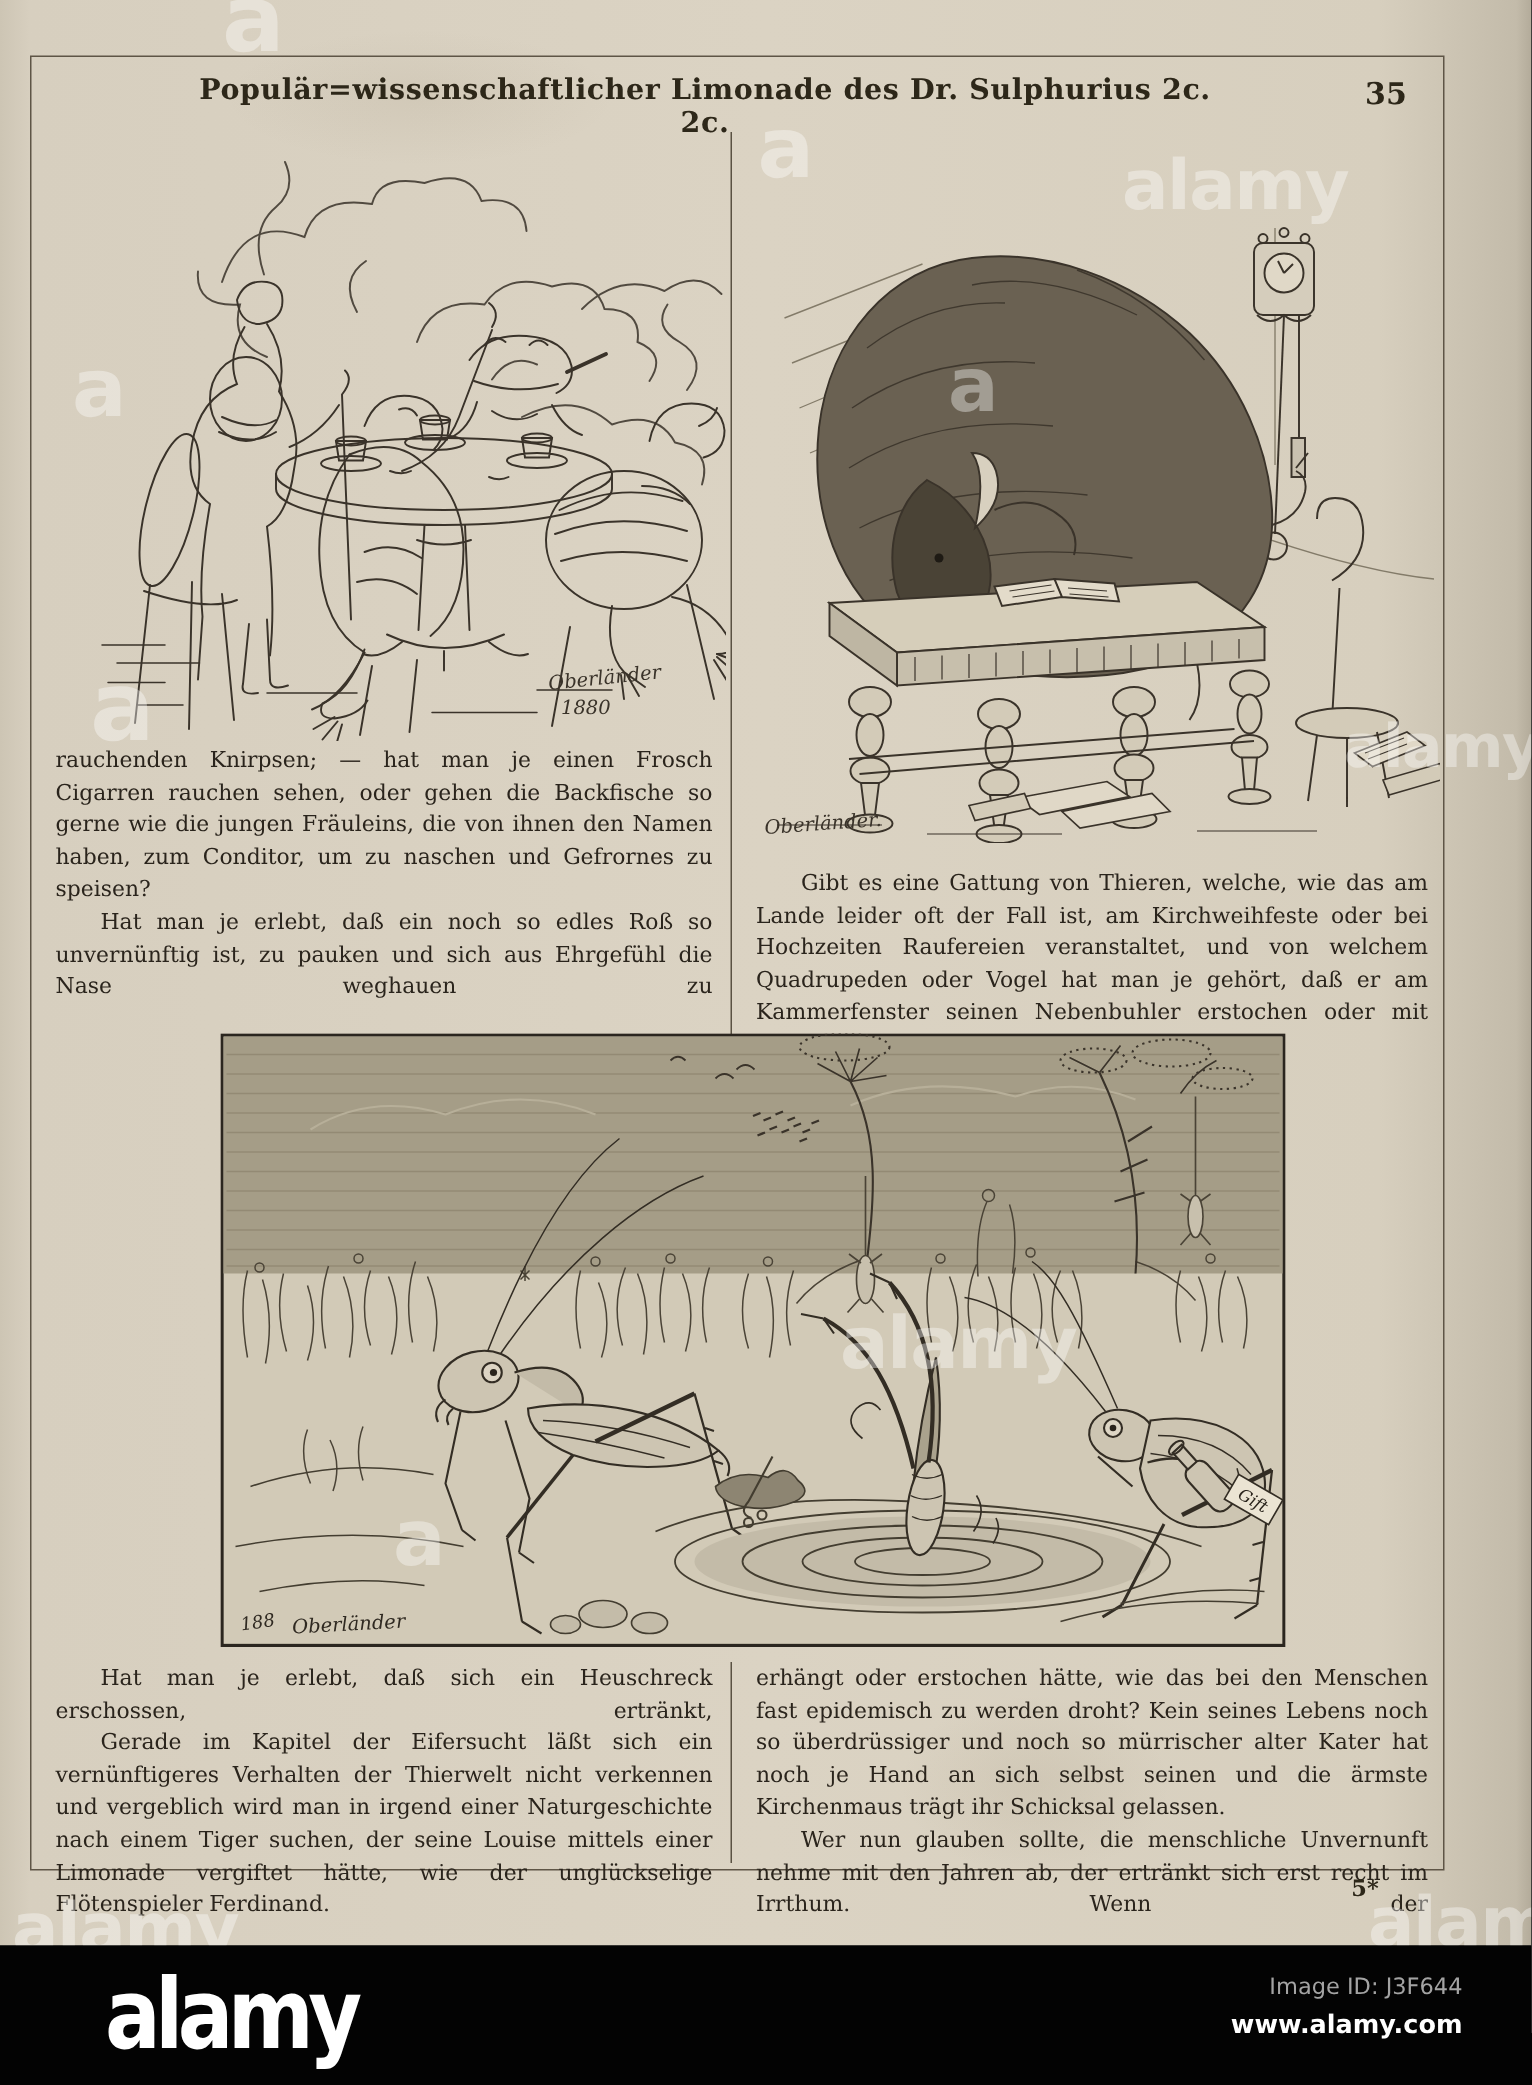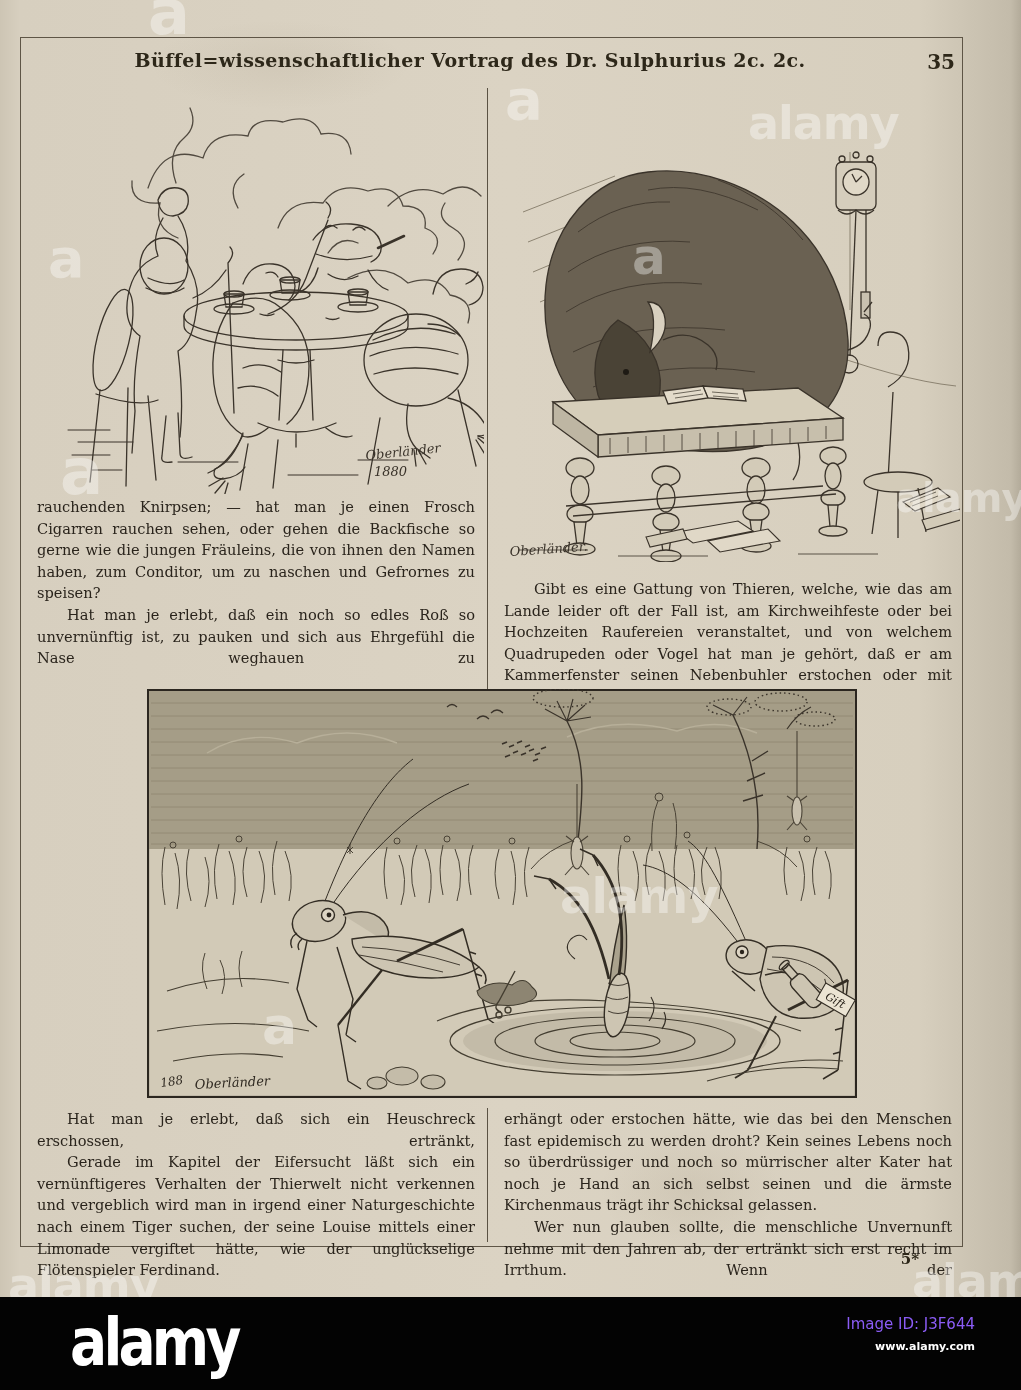--- a/index.html
+++ b/index.html
@@ -7,54 +7,54 @@
         font-family:"DejaVu Serif",serif;}
   .paper{position:absolute;left:0;top:0;width:1021px;height:1297px;overflow:hidden;
          background:linear-gradient(90deg,#cdc5b4 0,#d7cfbf 20px,#dbd3c3 50%,#d7cfbe 90%,#c3bbaa 99%,#b3ab9a 100%);}
   .stain1{position:absolute;left:600px;top:1130px;width:180px;height:120px;border-radius:50%;
           background:radial-gradient(closest-side,rgba(125,110,80,.10),rgba(125,110,80,0));}
   .stain2{position:absolute;left:150px;top:20px;width:260px;height:90px;border-radius:50%;
           background:radial-gradient(closest-side,rgba(120,105,78,.08),rgba(120,105,78,0));}
   .frame{position:absolute;left:20px;top:37px;width:941px;height:1208px;border:1px solid #5e5546;}
   .title{position:absolute;left:130px;top:49px;width:680px;text-align:center;
          font-weight:700;font-size:19px;color:#2d2719;letter-spacing:.4px;}
-  .pageno{position:absolute;left:893px;top:50px;width:62px;text-align:right;
+  .pageno{position:absolute;left:893px;top:50px;width:62px;text-align:center;
           font-weight:700;font-size:20px;color:#2d2719;}
   .divider{position:absolute;width:1px;background:#5a5243;}
   .txt{position:absolute;font-size:14.6px;line-height:21.6px;color:#2a241c;text-align:justify;}
   .txt p{margin:0;}
   .indent{text-indent:30px;}
   .jlast{text-align-last:justify;}
   .illus{position:absolute;}
   .sig{font-style:italic;}
   .footnote{position:absolute;left:885px;top:1250px;width:50px;text-align:center;
             font-weight:700;font-size:15px;color:#2d2719;}
   .wm{position:absolute;color:rgba(255,255,255,0.38);font-family:"DejaVu Sans",sans-serif;
       font-weight:700;letter-spacing:-1px;pointer-events:none;line-height:1;}
   .alamy-bar{position:absolute;left:0;top:1297px;width:1021px;height:93px;background:#030303;}
   .alamy-logo{position:absolute;left:70px;top:8px;color:#fff;font-family:"DejaVu Sans",sans-serif;
               font-weight:700;font-size:58px;letter-spacing:-4px;transform:scale(.95,1.12);
               transform-origin:left top;}
   .bar-right{position:absolute;right:46px;top:18px;text-align:right;color:#fff;
              font-family:"DejaVu Sans",sans-serif;}
-  .image-id{font-size:15px;color:#8b5cf6;margin-bottom:7px;}
-  .alamy-url{font-size:11px;font-weight:700;}
+  .image-id{font-size:15px;color:#a3a3a3;margin-bottom:7px;}
+  .alamy-url{font-size:17px;font-weight:700;}
   svg{display:block;}
   svg text{font-family:"DejaVu Serif",serif;}
 </style>
 </head>
 <body>
 
 <div class="scan">
   <div class="paper">
     <div class="stain1"></div>
     <div class="stain2"></div>
     <div class="frame"></div>
 
-    <div class="title">Büffel=wissenschaftlicher Vortrag des Dr. Sulphurius 2c. 2c.</div>
+    <div class="title">Populär=wissenschaftlicher Limonade des Dr. Sulphurius 2c. 2c.</div>
     <div class="pageno">35</div>
 
     <div class="divider" style="left:487px;top:88px;height:602px;"></div>
     <div class="divider" style="left:487px;top:1108px;height:134px;"></div>
 
     <div class="illus" style="left:28px;top:88px;">
       <svg width="456" height="406" viewBox="0 0 456 406">
         <g stroke="#3a332a" fill="none" stroke-width="1.3" stroke-linecap="round">
           <g opacity=".85">
             <path d="M120,100 q15,-45 55,-30 q8,-28 45,-22 q5,-20 35,-14 q30,-10 38,12 q28,-4 30,20"></path>

